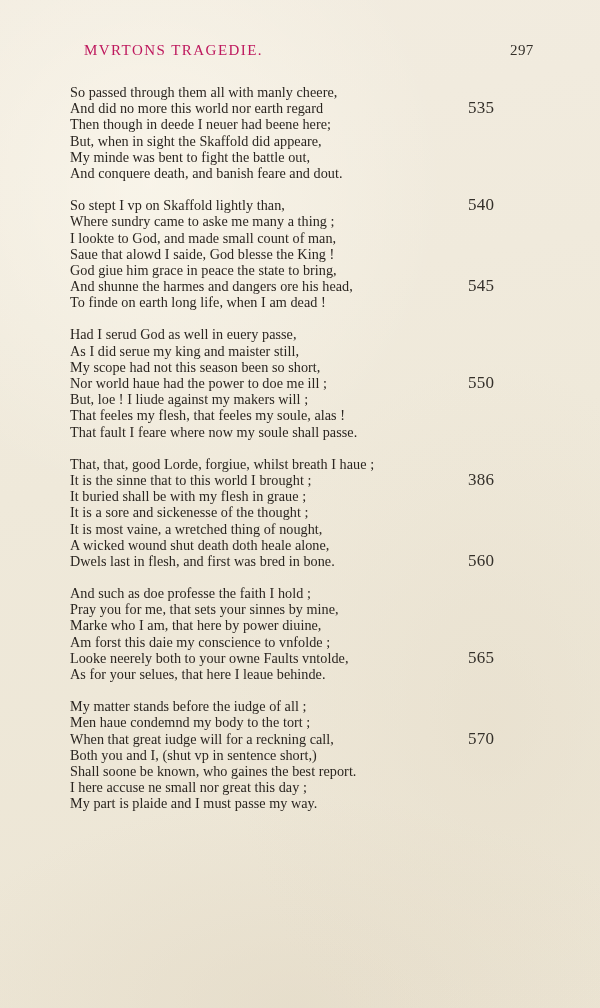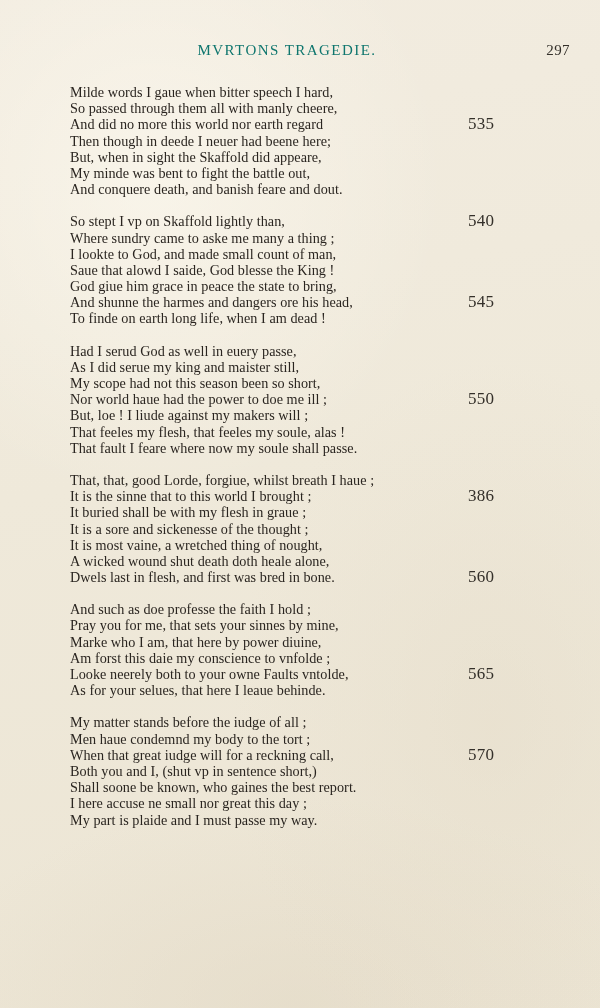--- a/index.html
+++ b/index.html
@@ -37,34 +37,33 @@
     top: 42px;
     left: 70px;
     width: 430px;
     height: 20px;
   }
   .head-title {
     position: absolute;
     left: 0;
     right: 10px;
     top: 0;
-    text-align: center;
     font-size: 15px;
     letter-spacing: 1.45px;
-    color: #0f766e;
+    color: #be185d;
     white-space: nowrap;
     padding-left: 14px;
     box-sizing: border-box;
   }
   .page-number {
     position: absolute;
     right: -70px;
     top: 0;
     width: 60px;
-    text-align: right;
+    text-align: left;
     font-size: 15px;
     letter-spacing: 0.4px;
     color: #34302a;
   }
 
   
   .poem {
     position: absolute;
     top: 84px;
     left: 70px;
@@ -100,21 +99,20 @@
 
 <div class="page">
 
   <div class="running-head">
     <div class="head-title">MVRTONS TRAGEDIE.</div>
     <div class="page-number">297</div>
   </div>
 
   <div class="poem">
       <div class="stanza">
-        <div class="verse-line"><span class="line-text">Milde words I gaue when bitter speech I hard,</span></div>
         <div class="verse-line"><span class="line-text">So passed through them all with manly cheere,</span></div>
         <div class="verse-line"><span class="line-text">And did no more this world nor earth regard</span><span class="line-number">535</span></div>
         <div class="verse-line"><span class="line-text">Then though in deede I neuer had beene here;</span></div>
         <div class="verse-line"><span class="line-text">But, when in sight the Skaffold did appeare,</span></div>
         <div class="verse-line"><span class="line-text">My minde was bent to fight the battle out,</span></div>
         <div class="verse-line"><span class="line-text">And conquere death, and banish feare and dout.</span></div>
       </div>
       <div class="stanza">
         <div class="verse-line"><span class="line-text">So stept I vp on Skaffold lightly than,</span><span class="line-number">540</span></div>
         <div class="verse-line"><span class="line-text">Where sundry came to aske me many a thing ;</span></div>

